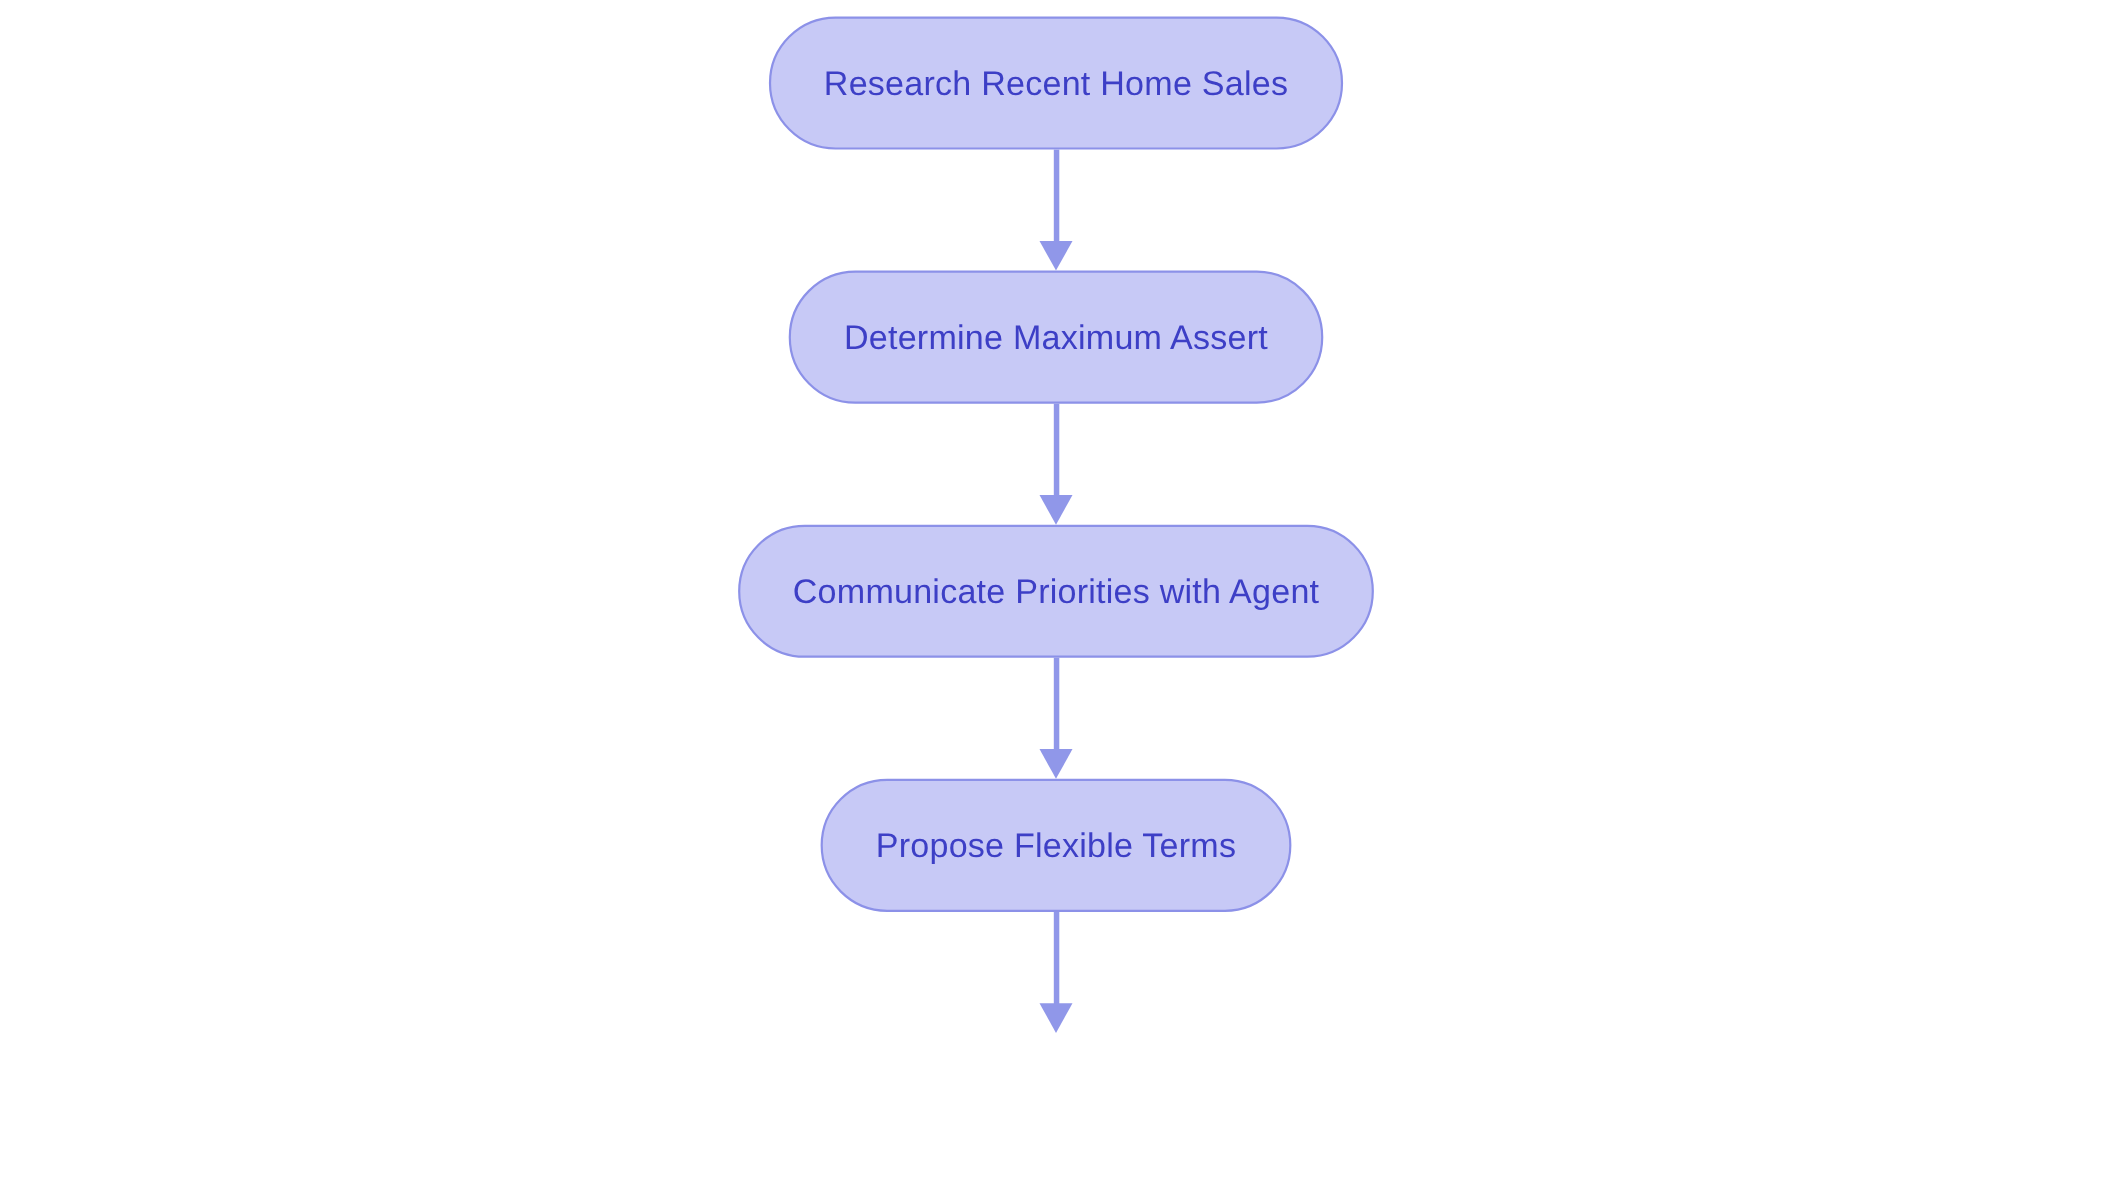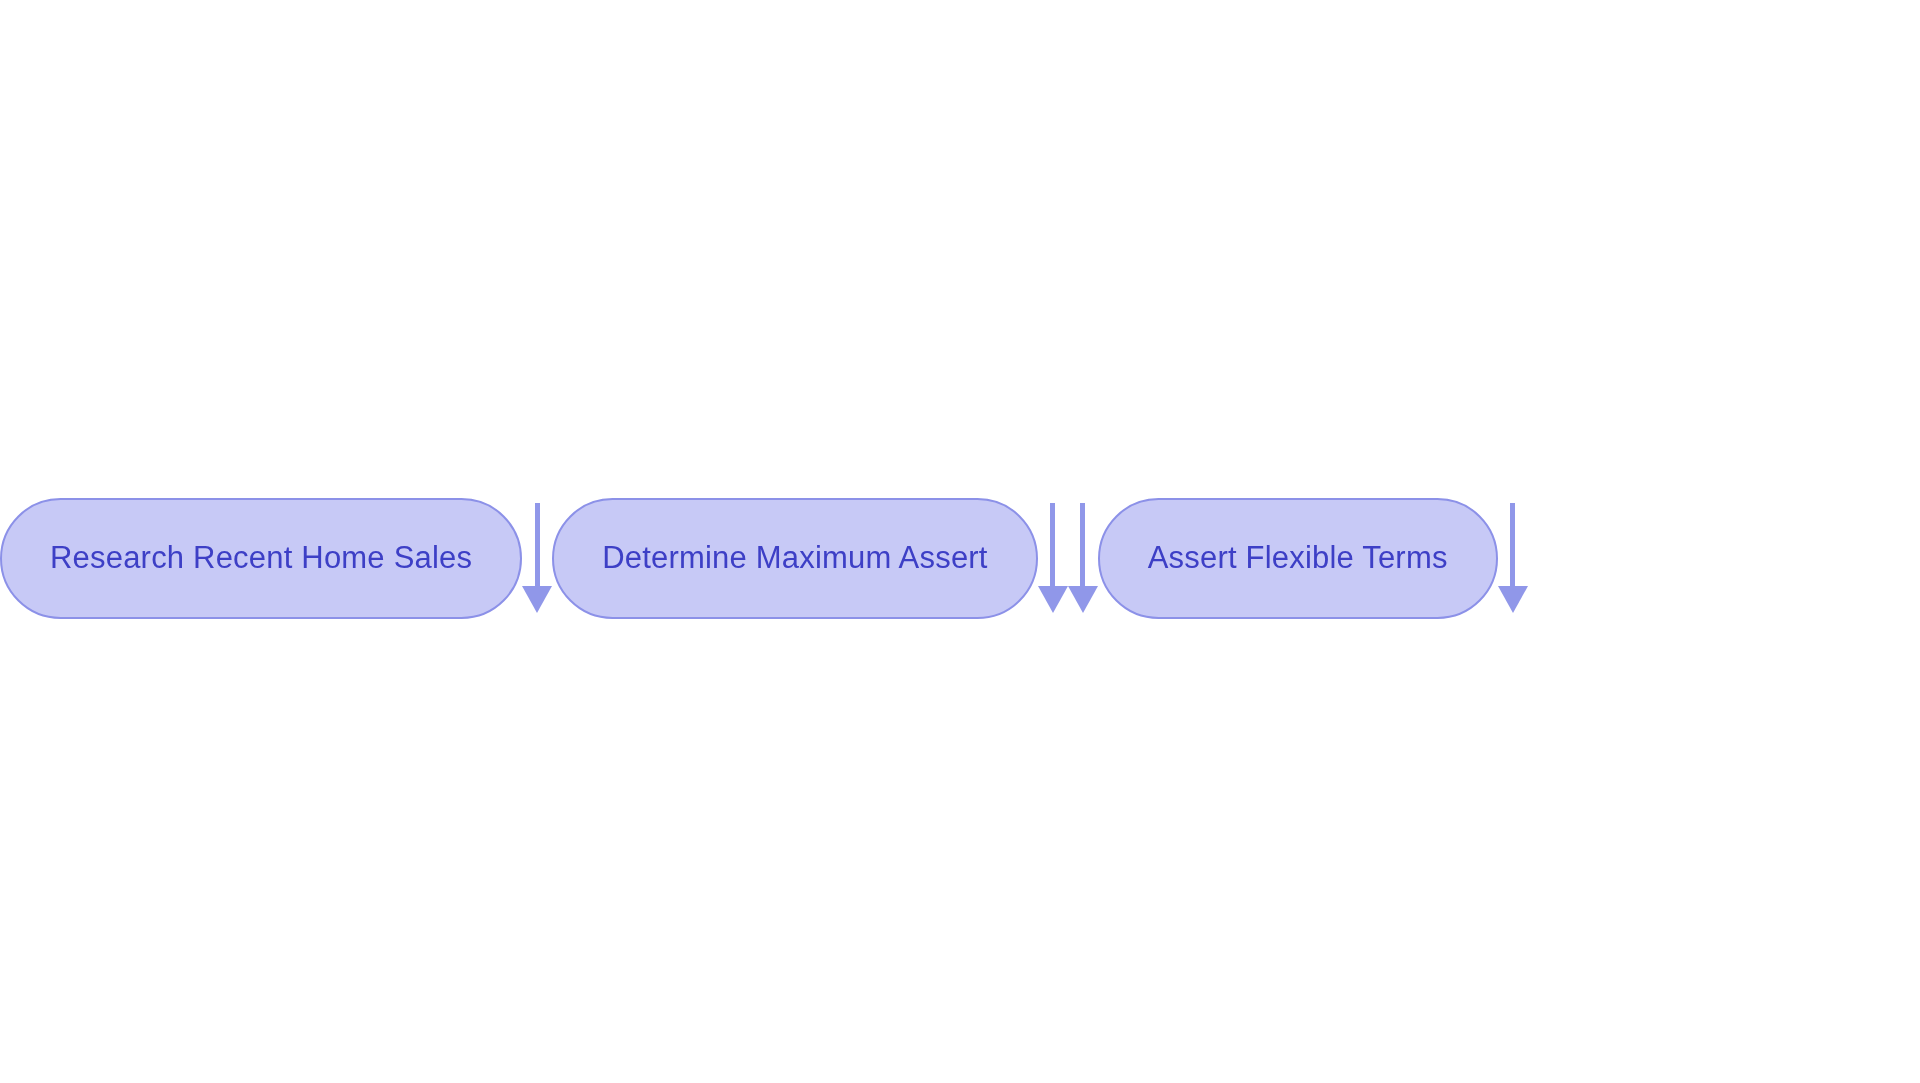--- a/index.html
+++ b/index.html
@@ -14,23 +14,23 @@
     width: 1920px;
     height: 1083px;
     background: var(--background);
     font-family: "Liberation Sans", sans-serif;
     overflow: hidden;
   }
   .flowchart {
     width: 1920px;
     height: 1083px;
     display: flex;
-    flex-direction: row;
+    flex-direction: column;
     align-items: center;
-    padding-top: 33px;
+    padding-top: 15px;
   }
   .flow-node {
     height: 121px;
     min-width: 330px;
     padding: 0 48px;
     border-radius: 61px;
     background: var(--node-fill);
     border: 2px solid var(--node-border);
     display: flex;
     align-items: center;
@@ -82,28 +82,31 @@
 
   <div class="flow-node">
     <span class="node-label">Determine Maximum Assert</span>
   </div>
 
   <div class="flow-arrow">
     <div class="arrow-stem"></div>
     <div class="arrow-head"></div>
   </div>
 
+  <div class="flow-node">
+    <span class="node-label">Communicate Priorities with Agent</span>
+  </div>
 
   <div class="flow-arrow">
     <div class="arrow-stem"></div>
     <div class="arrow-head"></div>
   </div>
 
   <div class="flow-node">
-    <span class="node-label">Assert Flexible Terms</span>
+    <span class="node-label">Propose Flexible Terms</span>
   </div>
 
   <div class="flow-arrow">
     <div class="arrow-stem"></div>
     <div class="arrow-head"></div>
   </div>
 
 
 </div>
 

